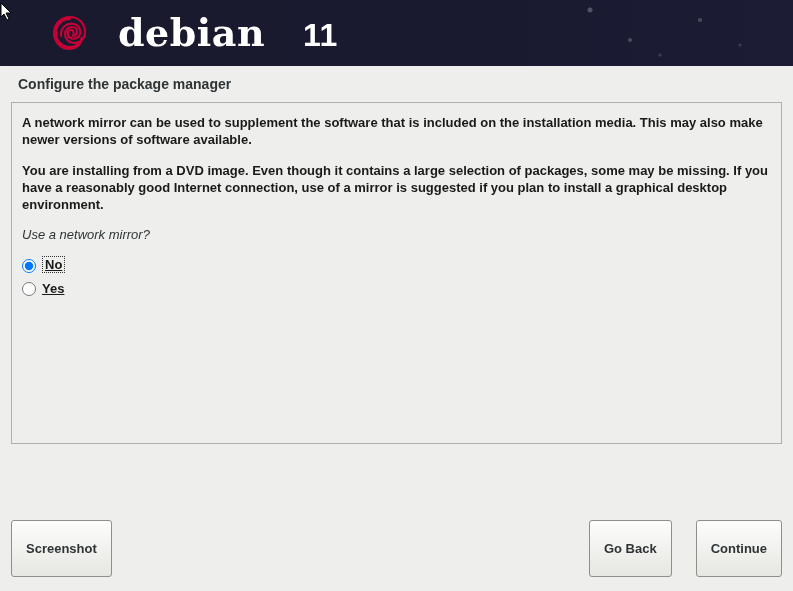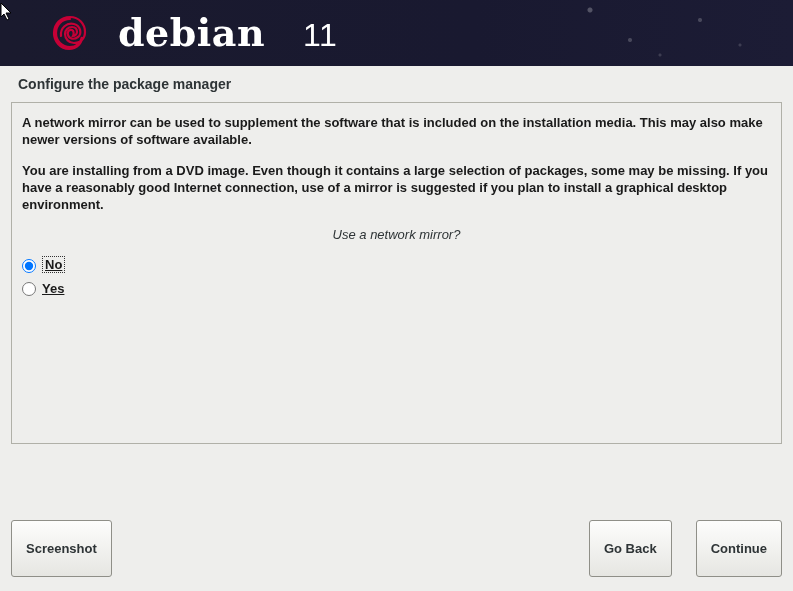--- a/index.html
+++ b/index.html
@@ -40,21 +40,21 @@
       font-family: "DejaVu Serif", Georgia, serif;
       font-size: 38px;
       font-weight: bold;
       letter-spacing: 0.5px;
       line-height: 1;
       display: flex;
       align-items: baseline;
       gap: 28px;
     }
     .brand .ver {
-      font-weight: 400;
+      font-weight: 700;
       font-size: 32px;
       margin-left: 10px;
       font-family: sans-serif;
     }
     .title-bar {
       padding: 10px 18px;
       font-weight: bold;
       font-size: 14px;
       color: #2e3436;
       background: #eeeeec;
@@ -75,21 +75,20 @@
       font-size: 13px;
       line-height: 1.3;
       color: #1a1a1a;
       margin-bottom: 14px;
     }
     .question {
       font-style: italic;
       font-size: 13px;
       color: #2e3436;
       margin: 4px 0 10px 0;
-      text-align: center;
     }
     .radio-row {
       display: flex;
       align-items: flex-end;
       gap: 6px;
       padding: 4px 0;
       font-size: 13px;
       color: #1a1a1a;
       text-decoration: underline;
     }

